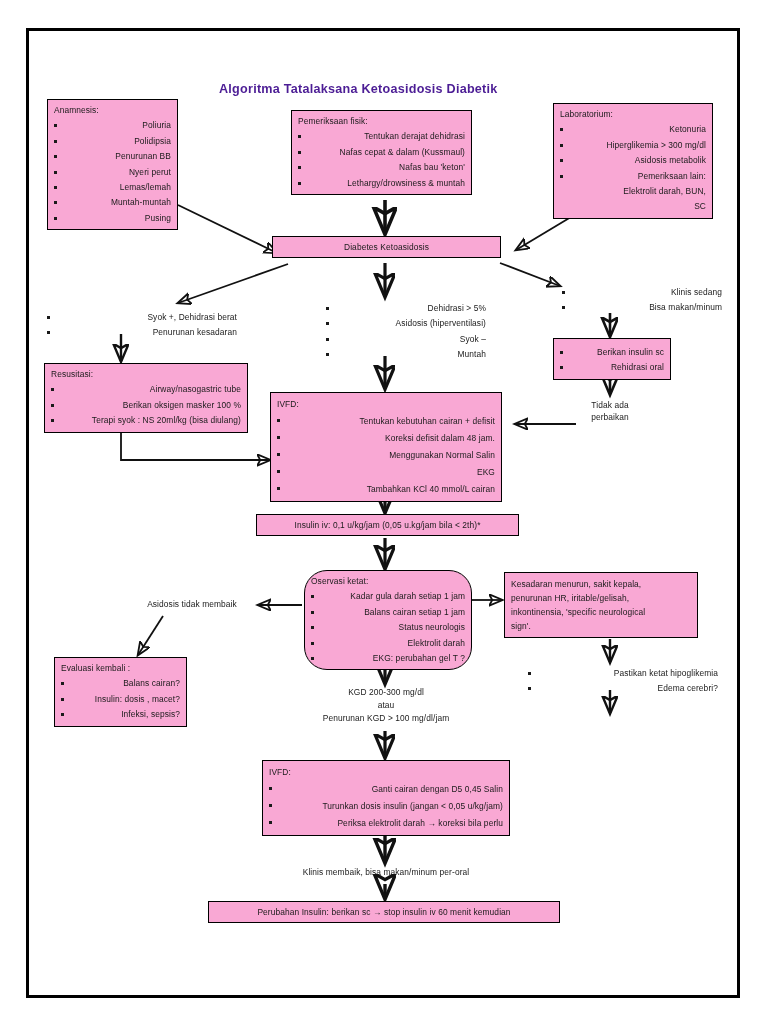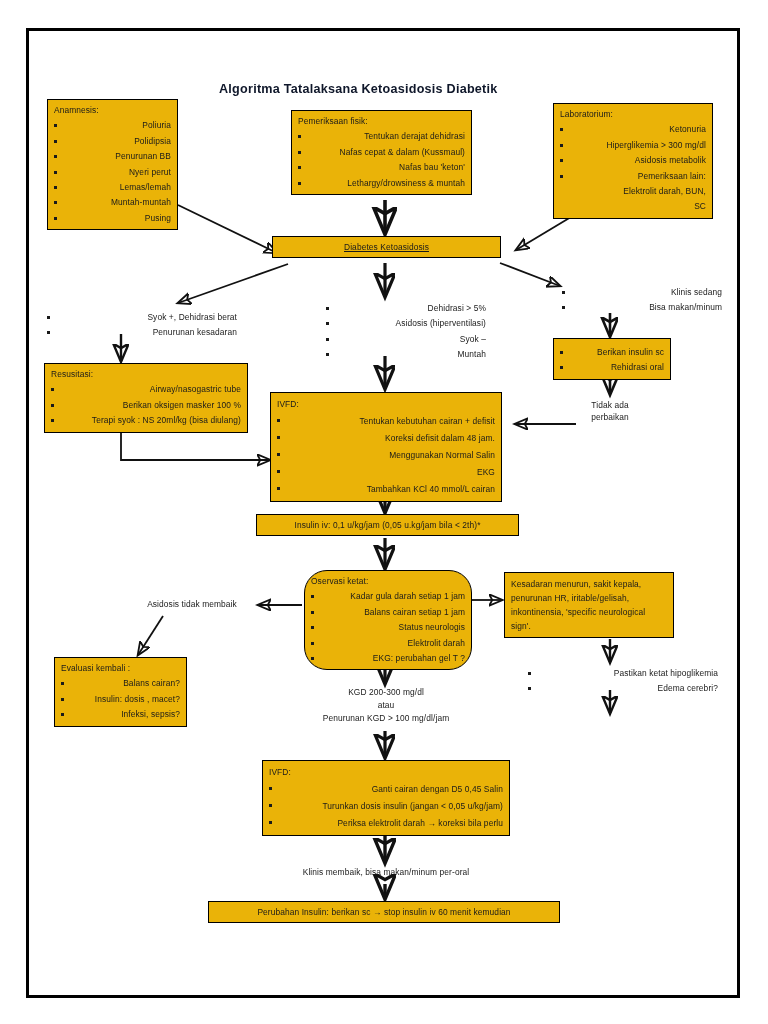--- a/index.html
+++ b/index.html
@@ -30,30 +30,30 @@
   .node{
     position:absolute;
     box-sizing:border-box;
     color:#1a1a1a;
     font-size:8.4px;
     line-height:12.4px;
     letter-spacing:0.1px;
   }
   .boxed{
     border:1px solid #000000;
-    background:#eab308;
+    background:#f9a8d4;
     padding:4px 6px;
   }
   .plain{background:transparent;}
   .title{
     position:absolute;
     font-weight:bold;
     font-size:12.6px;
     letter-spacing:0.25px;
-    color:#0f172a;
+    color:#4c1d95;
     white-space:nowrap;
   }
   .hdr{display:block;margin-bottom:1px;}
   ul.bul{
     list-style:none;
     margin:0;padding:0;
   }
   ul.bul li{
     position:relative;
     padding-left:7px;
@@ -168,21 +168,21 @@
       <ul class="bul">
         <li>Ketonuria</li>
         <li>Hiperglikemia &gt; 300 mg/dl</li>
         <li>Asidosis metabolik</li>
         <li>Pemeriksaan lain:</li>
         <li class="nb indent">Elektrolit darah, BUN,</li>
         <li class="nb indent">SC</li>
       </ul>
     </div>
 
-    <div class="node boxed ctr" style="left:272px;top:236px;width:229px;padding:4px 6px;text-decoration:underline;">
+    <div class="node boxed ctr" style="left:272px;top:236px;width:229px;padding:4px 6px;">
       <span>Diabetes Ketoasidosis</span>
     </div>
 
     <div class="node plain" style="left:47px;top:308px;width:190px;">
       <ul class="bul">
         <li>Syok +, Dehidrasi berat</li>
         <li>Penurunan kesadaran</li>
       </ul>
     </div>
 
@@ -242,21 +242,21 @@
       <span class="hdr">Oservasi ketat:</span>
       <ul class="bul">
         <li>Kadar gula darah setiap 1 jam</li>
         <li>Balans cairan setiap 1 jam</li>
         <li>Status neurologis</li>
         <li>Elektrolit darah</li>
         <li>EKG: perubahan gel T ?</li>
       </ul>
     </div>
 
-    <div class="node boxed" style="left:504px;top:572px;width:170px;line-height:14px;">
+    <div class="node boxed" style="left:504px;top:572px;width:194px;line-height:14px;">
       <div>Kesadaran menurun, sakit kepala,</div>
       <div>penurunan HR, iritable/gelisah,</div>
       <div>inkontinensia, 'specific neurological</div>
       <div>sign'.</div>
     </div>
 
     <div class="node plain" style="left:528px;top:664px;width:190px;">
       <ul class="bul">
         <li>Pastikan ketat hipoglikemia</li>
         <li>Edema cerebri?</li>

